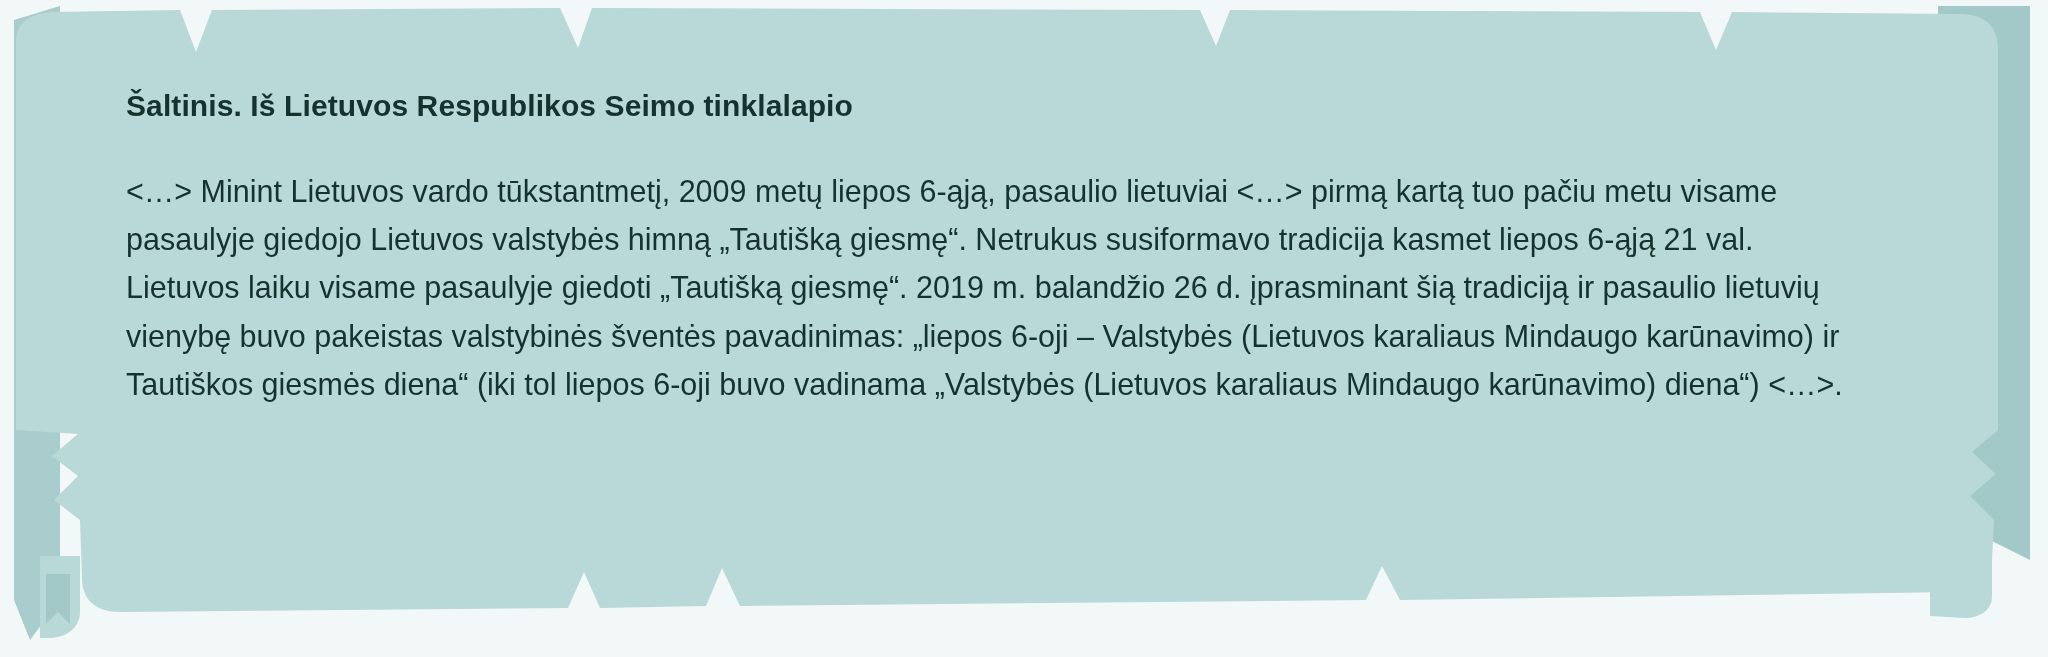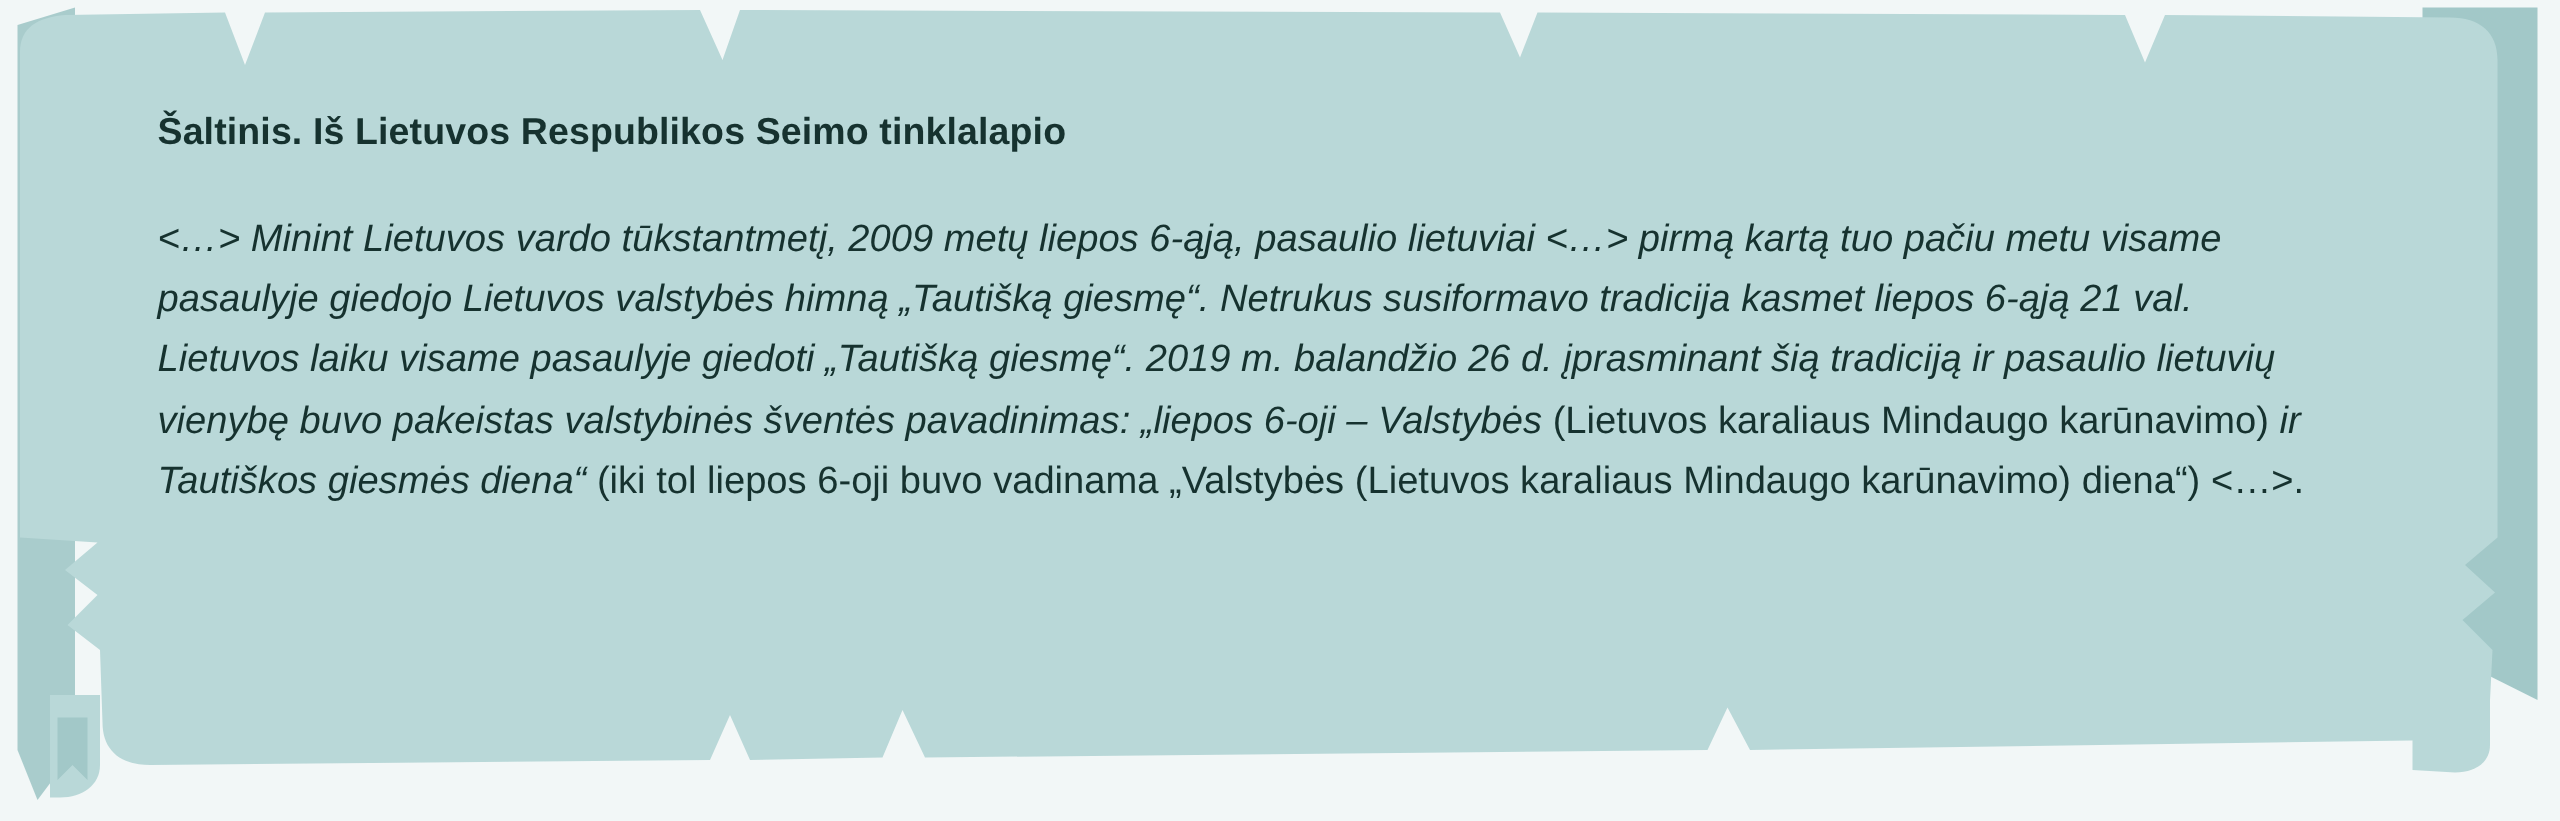--- a/index.html
+++ b/index.html
@@ -46,21 +46,21 @@
   }
 
   .quote-body {
     font-size: 30.5px;
     color: #16322f;
     line-height: 1.58;
     margin: 0;
     text-align: left;
   }
 
-  .it { font-style: italic; }
+  .it { }
   .ro { font-style: normal; }
 </style>
 </head>
 <body>
 
 <div id="scroll-card">
 
   <svg id="scroll-bg" viewBox="0 0 2048 657" preserveAspectRatio="none" aria-hidden="true">
 
     <path d="M1938 6 L2030 6 L2030 560 L1990 540 L1960 575 L1938 545 Z" fill="#a2c8c8"></path>

